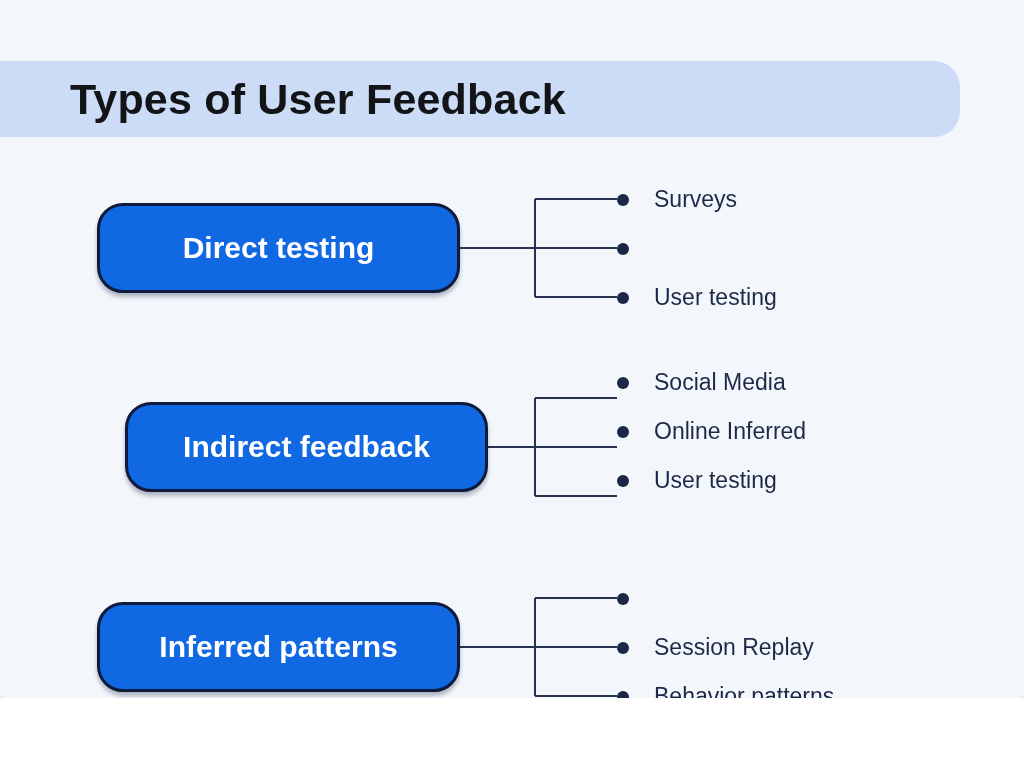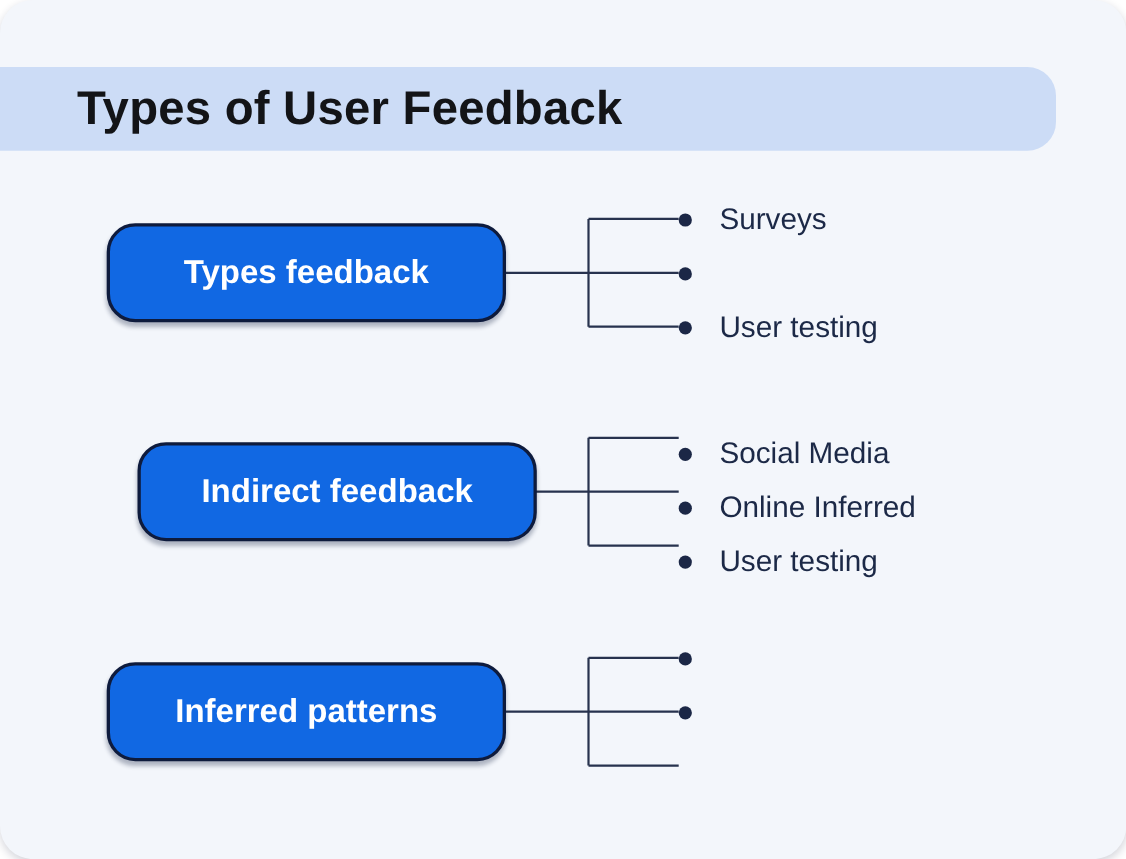--- a/index.html
+++ b/index.html
@@ -4,23 +4,23 @@
 <style>
   html, body {
     margin: 0;
     padding: 0;
     background: #ffffff;
     font-family: "Liberation Sans", sans-serif;
   }
   .page {
     position: relative;
     width: 1024px;
-    height: 781px;
+    height: 698px;
     background: #f3f6fb;
-    border-radius: 30px;
+    border-radius: 7px;
     overflow: hidden;
     box-shadow: 0 3px 8px rgba(20, 30, 60, 0.18);
   }
   .title-band {
     position: absolute;
     left: 0;
     top: 61px;
     width: 960px;
     height: 76px;
     background: #ccdcf6;
@@ -64,37 +64,37 @@
   .btn-2 { top: 402px; margin-left: 28px; }
   .btn-3 { top: 602px; }
   .item-list {
     position: absolute;
     left: 617px;
     margin: 0;
     padding: 0;
     list-style: none;
   }
   .list-1 { top: 175px; }
-  .list-2 { top: 388px; }
+  .list-2 { top: 358px; }
   .list-3 { top: 574px; }
   .item-list li {
     height: 49px;
     display: flex;
     align-items: center;
   }
   .bullet-dot {
     width: 12px;
     height: 12px;
     border-radius: 50%;
     background: #1b2746;
     flex: 0 0 auto;
   }
   .item-label {
     margin-left: 25px;
-    font-size: 27px;
+    font-size: 23px;
     color: #1c2947;
     white-space: nowrap;
   }
 </style>
 </head>
 <body>
 
 <div class="page">
 
   <div class="title-band">
@@ -104,21 +104,21 @@
   <svg class="connectors" viewBox="0 0 1024 781" xmlns="http://www.w3.org/2000/svg">
 
     <path d="M460 248 H617 M535 199 V297 M535 199 H617 M535 297 H617" fill="none" stroke="#27324e" stroke-width="2"></path>
 
     <path d="M460 447 H617 M535 398 V496 M535 398 H617 M535 496 H617" fill="none" stroke="#27324e" stroke-width="2"></path>
 
     <path d="M460 647 H617 M535 598 V696 M535 598 H617 M535 696 H617" fill="none" stroke="#27324e" stroke-width="2"></path>
   </svg>
 
   <div class="feedback-button btn-1">
-    <span>Types feedback</span>
+    <span>Direct testing</span>
   </div>
   <ul class="item-list list-1">
     <li>
       <span class="bullet-dot"></span>
       <span class="item-label">Surveys</span>
     </li>
     <li>
       <span class="bullet-dot"></span>
     </li>
     <li>
@@ -147,16 +147,21 @@
 
   <div class="feedback-button btn-3">
     <span>Inferred patterns</span>
   </div>
   <ul class="item-list list-3">
     <li>
       <span class="bullet-dot"></span>
     </li>
     <li>
       <span class="bullet-dot"></span>
+      <span class="item-label">Session Replay</span>
+    </li>
+    <li>
+      <span class="bullet-dot"></span>
+      <span class="item-label">Behavior patterns</span>
     </li>
   </ul>
 
 </div>
 
 </body></html>

